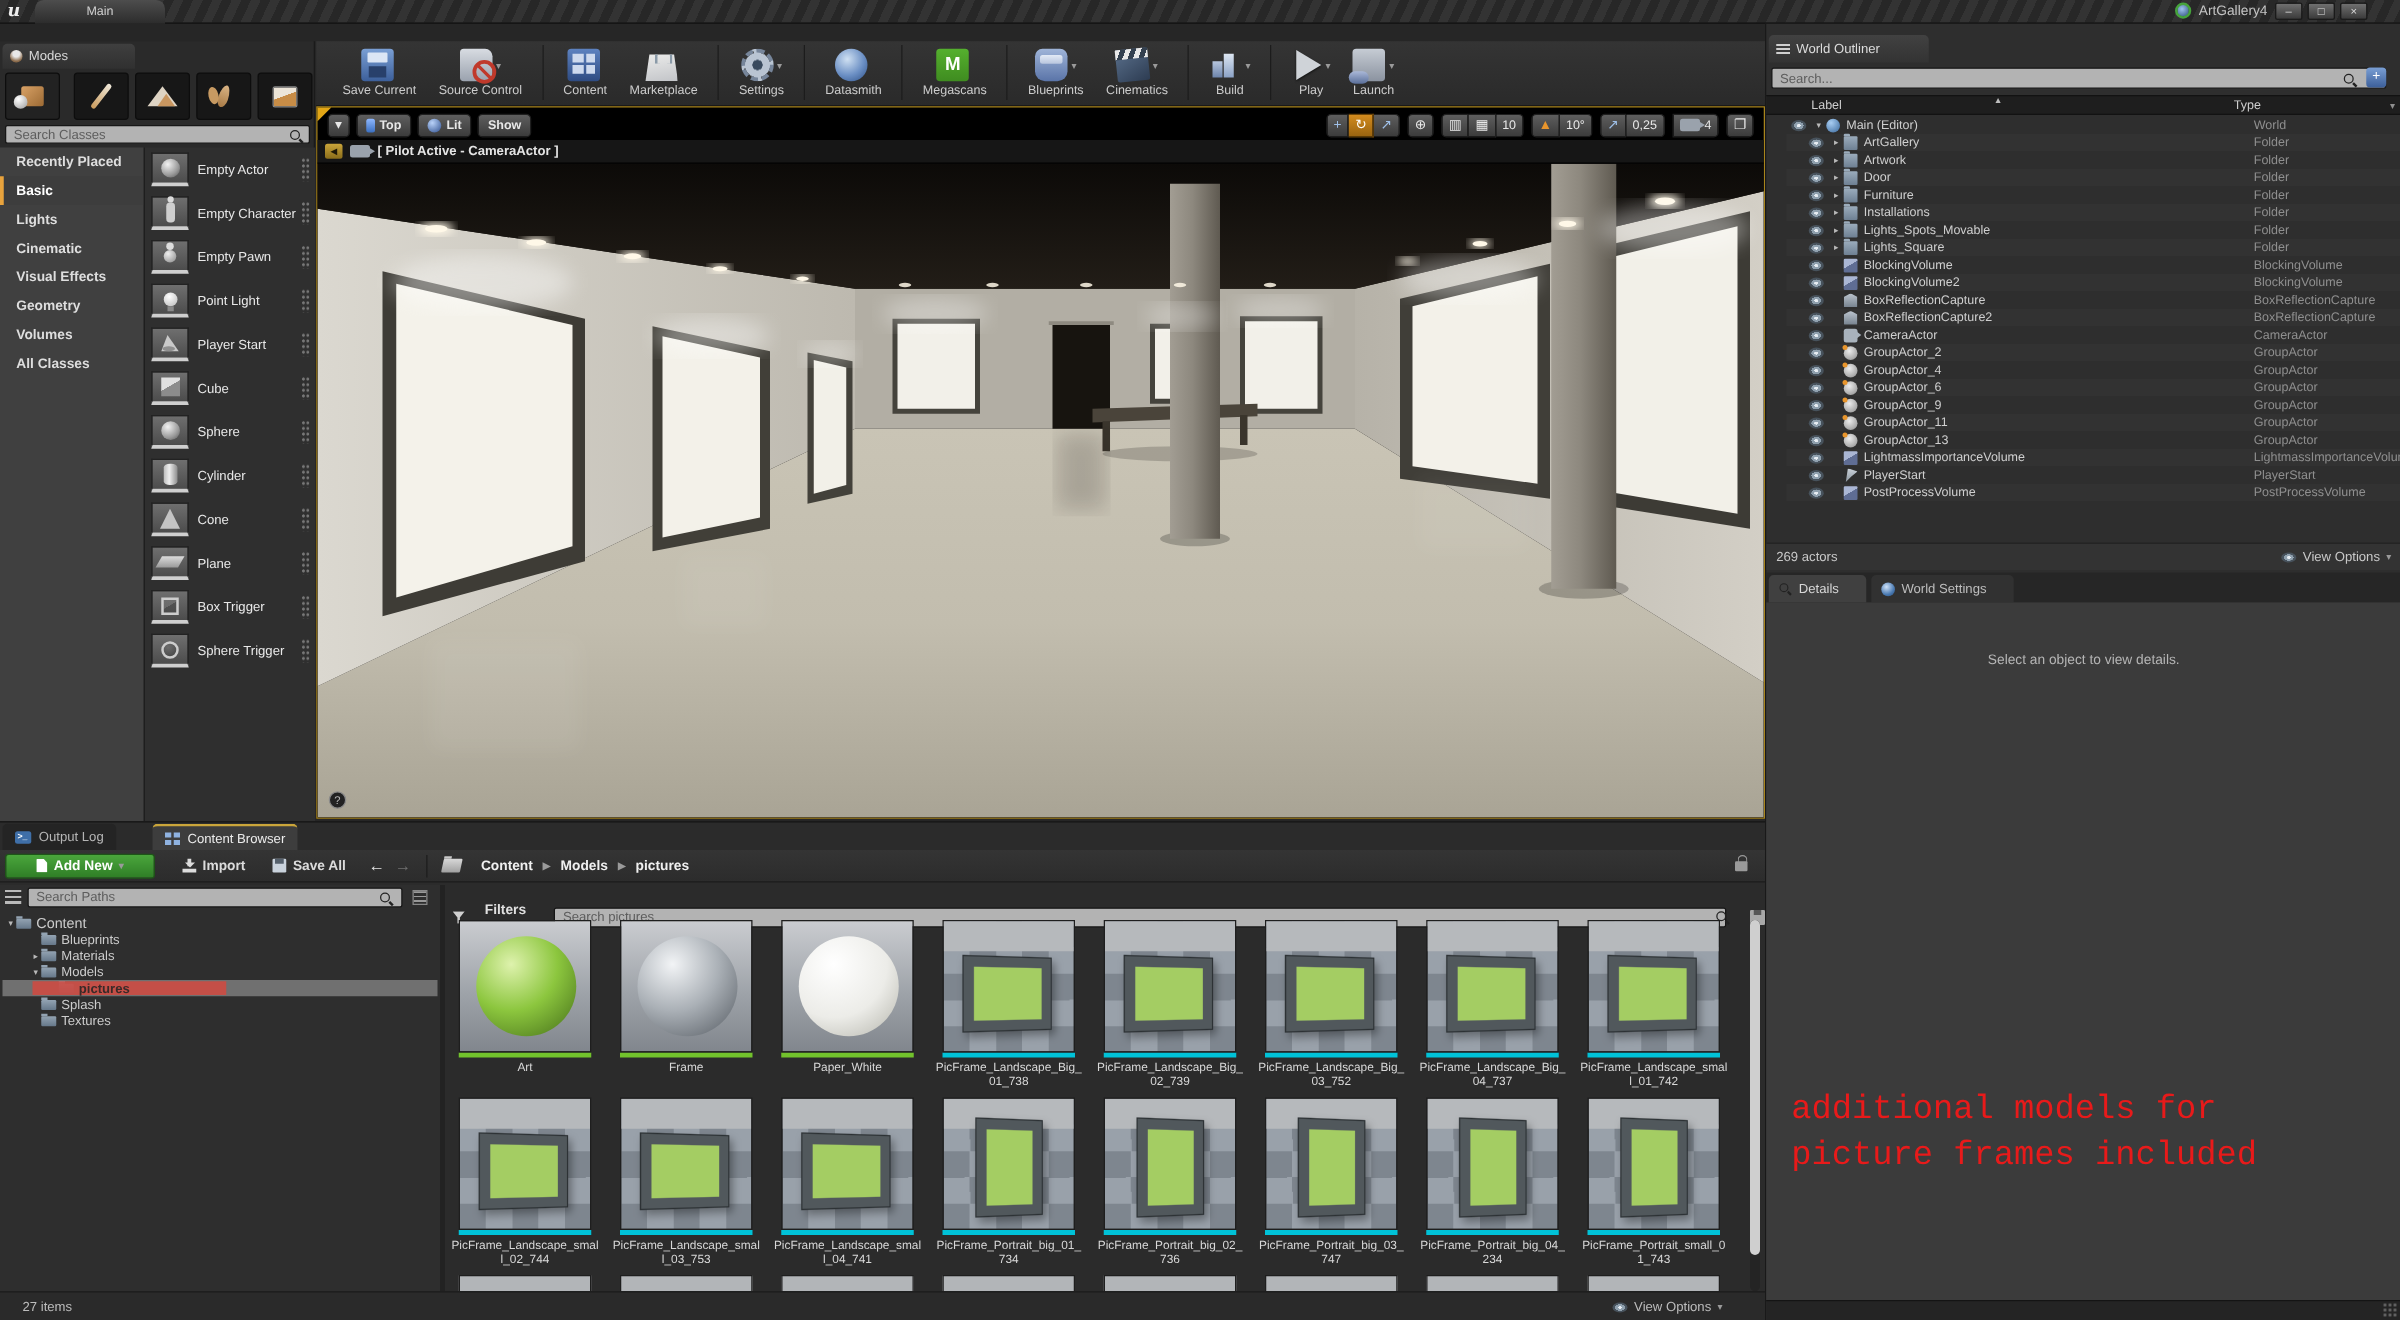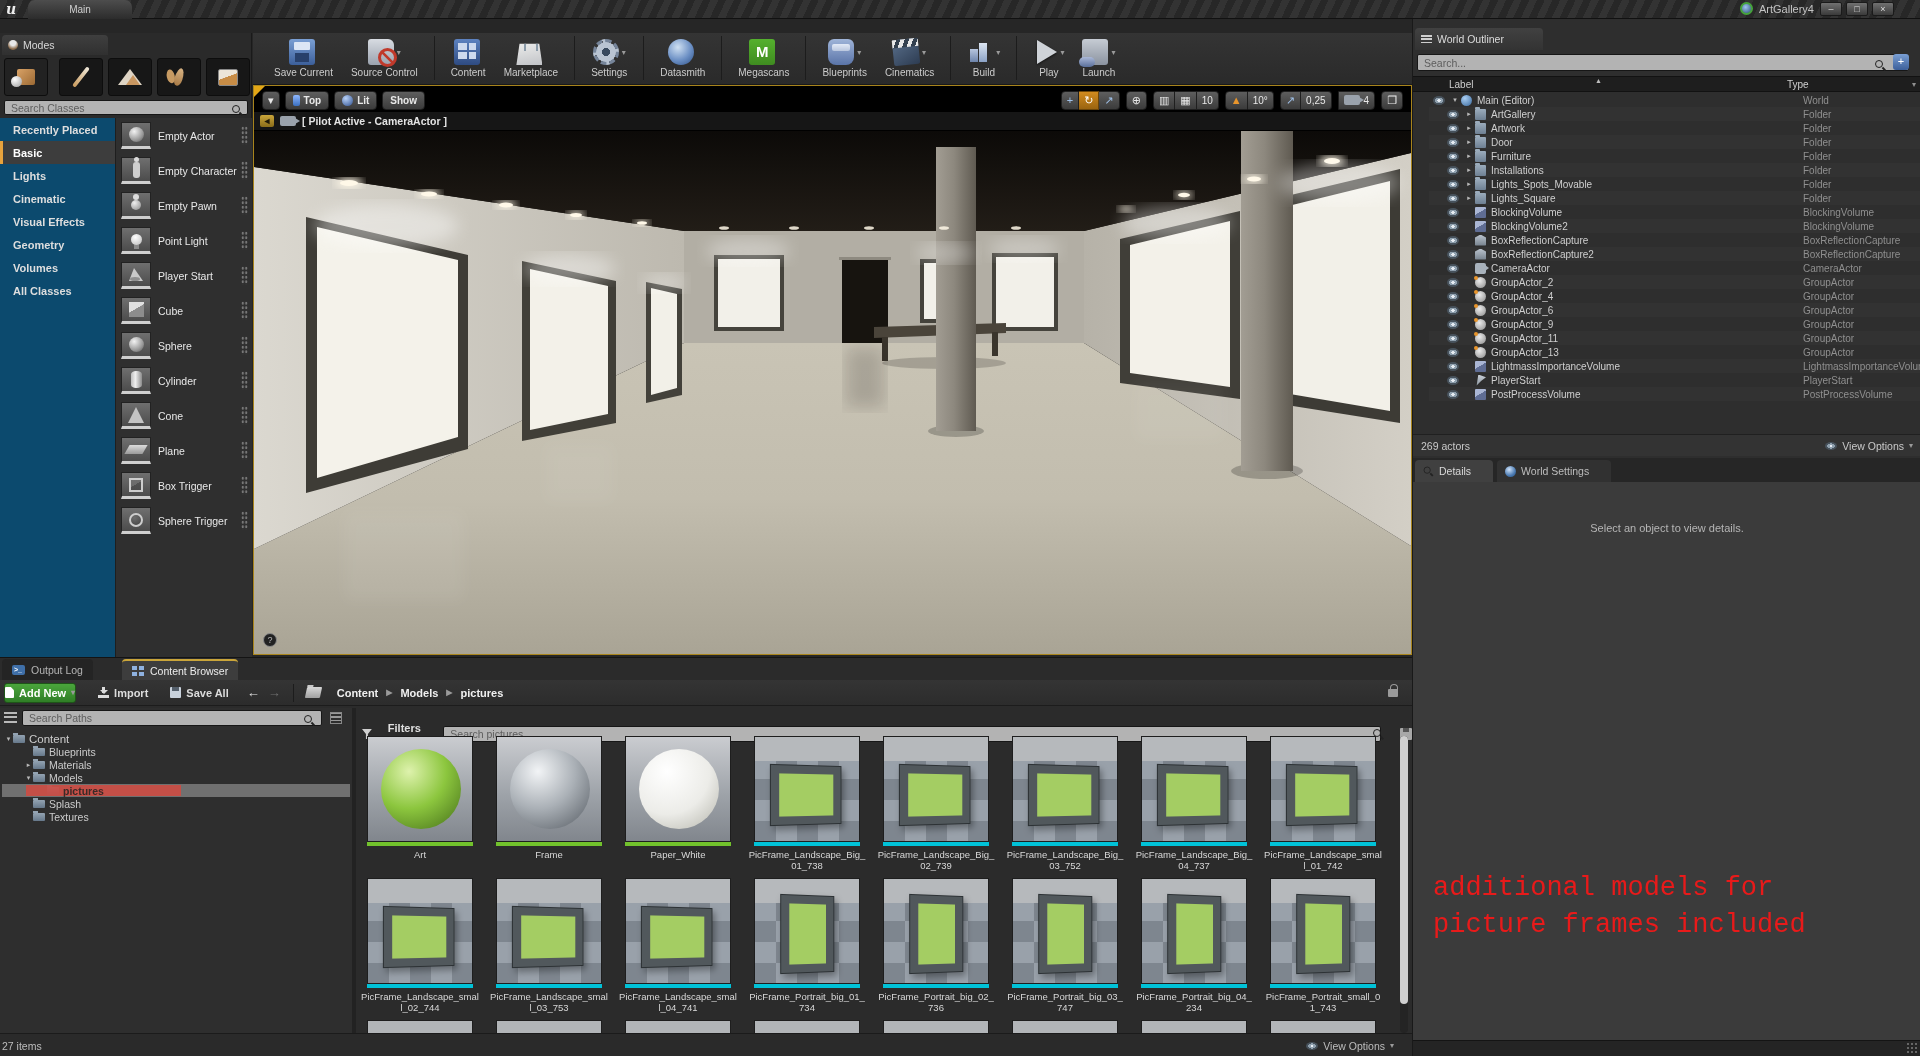--- a/index.html
+++ b/index.html
@@ -32,21 +32,21 @@
   .mi-land{width:0;height:0;border-left:12px solid transparent;border-right:12px solid transparent;border-bottom:16px solid #ded4c4;position:relative;}
   .mi-land::after{content:"";position:absolute;left:-4px;top:6px;width:0;height:0;border-left:7px solid transparent;border-right:7px solid transparent;border-bottom:10px solid #c89660;}
   .mi-fol{width:8px;height:18px;background:linear-gradient(#d8b384,#a97b46);border-radius:50% 50% 50% 50%/60% 60% 40% 40%;transform:rotate(18deg);position:relative;}
   .mi-fol::after{content:"";position:absolute;left:-8px;top:4px;width:8px;height:14px;background:#c79a62;border-radius:50%;transform:rotate(-30deg);}
   .mi-geo{width:20px;height:17px;background:linear-gradient(160deg,#ece5d8 45%,#c78c46 46%);border:1px solid #888;border-radius:2px;}
   .searchbox{background:#b3b3b3;border:1px solid #161616;border-radius:2px;color:#333;font-size:10.5px;padding:2px 18px 2px 6px;outline:none;}
   .searchbox::placeholder{color:#5d5d5d;}
   .mag{width:11px;height:11px;position:relative;display:inline-block;}
   .mag::before{content:"";position:absolute;left:0;top:0;width:6px;height:6px;border:1.6px solid #222;border-radius:50%;}
   .mag::after{content:"";position:absolute;left:7px;top:8px;width:4px;height:1.6px;background:#222;transform:rotate(45deg);}
-  #catcol{left:0;top:85px;width:115px;height:539px;background:#0c4a6e;}
+  #catcol{left:0;top:85px;width:115px;height:539px;background:#404040;}
   .catrow{height:23px;display:flex;align-items:center;padding-left:10px;font-size:11px;font-weight:bold;color:#dedede;border-left:3px solid transparent;}
   .catrow.sel{background:#3d3d3d;border-left:3px solid #e8a33d;color:#fff;}
   #itemcol{left:115px;top:85px;width:137px;height:539px;background:#2f2f2f;border-left:1px solid #1e1e1e;}
   .placeitem{height:35px;display:flex;align-items:center;gap:7px;padding-left:5px;position:relative;}
   .pibox{width:30px;height:27px;background:linear-gradient(#6f6f6f,#4c4c4c);border:1px solid #222;border-bottom:3px solid #cfcfcf;display:flex;align-items:center;justify-content:center;}
   .pilabel{font-size:10.5px;color:#e8e8e8;}
   .grip{position:absolute;right:4px;top:8px;width:7px;height:19px;background:radial-gradient(circle,#777 1px,transparent 1.4px) 0 0/3.5px 4.5px;}
   .mini{display:block;}
   .ic-sphere{width:15px;height:15px;border-radius:50%;background:radial-gradient(circle at 35% 30%,#f2f2f2,#9a9a9a 60%,#4f4f4f);}
   .ic-char{width:7px;height:16px;background:#cfcfcf;border-radius:3px;position:relative;}
@@ -161,21 +161,21 @@
   #rbottom{left:0;top:1021px;width:508px;height:16px;background:#242424;border-top:1px solid #141414;}
 
   
   #cbrowser{left:0;top:657px;width:1412px;height:399px;background:#2b2b2b;border-top:1px solid #141414;}
   .cbtab{top:1px;height:21px;border-radius:4px 4px 0 0;display:flex;align-items:center;gap:6px;padding:0 10px;font-size:10.5px;}
   #tab-outputlog{left:2px;background:#242424;color:#b5b5b5;}
   #tab-contentbrowser{left:122px;background:#3d3d3d;color:#ececec;border-top:2px solid #caa53a;}
   .termic{width:13px;height:10px;background:#3f6fa8;border-radius:2px;color:#fff;font-size:7px;line-height:10px;padding-left:2px;font-weight:bold;}
   .gridic{width:12px;height:10px;background:linear-gradient(#8fb2e0,#8fb2e0) 0 0/5px 4px no-repeat,linear-gradient(#8fb2e0,#8fb2e0) 7px 0/5px 4px no-repeat,linear-gradient(#8fb2e0,#8fb2e0) 0 6px/5px 4px no-repeat,linear-gradient(#8fb2e0,#8fb2e0) 7px 6px/5px 4px no-repeat;}
   #cbtoolbar{left:0;top:22px;width:1412px;height:26px;background:linear-gradient(#343434,#2c2c2c);border-bottom:1px solid #1c1c1c;display:flex;align-items:center;padding-left:4px;}
-  #addnew{height:20px;background:linear-gradient(#4aa63c,#2f7e26);border:1px solid #1e5518;border-radius:3px;color:#fff;font-weight:bold;font-size:11px;display:flex;align-items:center;gap:5px;padding:0 0;}
+  #addnew{height:20px;background:linear-gradient(#4aa63c,#2f7e26);border:1px solid #1e5518;border-radius:3px;color:#fff;font-weight:bold;font-size:11px;display:flex;align-items:center;gap:5px;padding:0 24px;}
   .pageic{width:9px;height:11px;background:#fff;border-radius:1px;clip-path:polygon(0 0,65% 0,100% 30%,100% 100%,0 100%);}
   .cbtbtn{display:flex;align-items:center;gap:5px;font-size:11px;font-weight:bold;color:#dcdcdc;margin-left:22px;}
   .importic{width:11px;height:11px;background:linear-gradient(#dcdcdc,#dcdcdc) 4px 0/3px 6px no-repeat,linear-gradient(#dcdcdc,#dcdcdc) 0 8px/11px 3px no-repeat;position:relative;}
   .importic::after{content:"";position:absolute;left:1.5px;top:3px;border-left:4px solid transparent;border-right:4px solid transparent;border-top:4px solid #dcdcdc;}
   .diskic{width:11px;height:11px;background:#c9d2dc;border-radius:1px;position:relative;}
   .diskic::before{content:"";position:absolute;left:2px;top:0;right:2px;height:4px;background:#55606c;}
   .navarrow{font-size:13px;font-weight:bold;margin-left:18px;color:#e4e4e4;}
   .navarrow.dim{color:#6f6f6f;margin-left:8px;}
   .vsep{width:1px;height:18px;background:#1c1c1c;margin:0 12px;}
   .fopen{width:15px;height:11px;background:linear-gradient(#d8d8d8,#a0a0a0);position:relative;border-radius:1px;transform:skewX(-12deg);}
@@ -226,21 +226,21 @@
   .fri{position:absolute;inset:8px;background:#a4cd63;}
   .k-fport .fr{left:25px;top:16px;width:56px;height:78px;}
   .bar{width:106px;height:4px;margin-top:0;}
   .b-mat{background:#72c22c;}
   .b-mesh{background:#00c2d8;}
   .tlabel{margin-top:3px;font-size:9.5px;line-height:11px;color:#d8d8d8;text-align:center;word-break:break-all;width:118px;}
   .tile3{width:120px;height:13px;display:flex;justify-content:center;}
   .tile3 div{width:106px;height:13px;background:#b2b5b8;border:1px solid #1e1e1e;border-bottom:none;}
   #cbscroll{left:1400px;top:78px;width:8px;height:297px;background:#242424;border-radius:4px;}
   #cbthumb{left:1400px;top:78px;width:8px;height:268px;background:#cfcfcf;border-radius:4px;}
-  #cbbottom{left:0;top:375px;width:1412px;height:24px;background:#2a2a2a;border-top:1px solid #1b1b1b;display:flex;align-items:center;padding:0 2px;font-size:10.5px;color:#bdbdbd;}
+  #cbbottom{left:0;top:375px;width:1412px;height:24px;background:#2a2a2a;border-top:1px solid #1b1b1b;display:flex;align-items:center;padding:0 18px;font-size:10.5px;color:#bdbdbd;}
   #viewopts2{margin-left:auto;display:flex;align-items:center;gap:5px;margin-right:16px;}
   .eyesm{width:12px;height:8px;border-radius:50%;background:radial-gradient(ellipse at center,#e6ecf2 0 18%,#8fa0ae 19% 45%,#47525c 46%);}
   .vocaret{font-size:8px;color:#9a9a9a;}
   #grip-corner{right:2px;bottom:2px;width:12px;height:12px;background:radial-gradient(circle,#666 1px,transparent 1.4px) 0 0/4px 4px;}
 </style>
 </head>
 <body>
 
 <div id="root">
 

